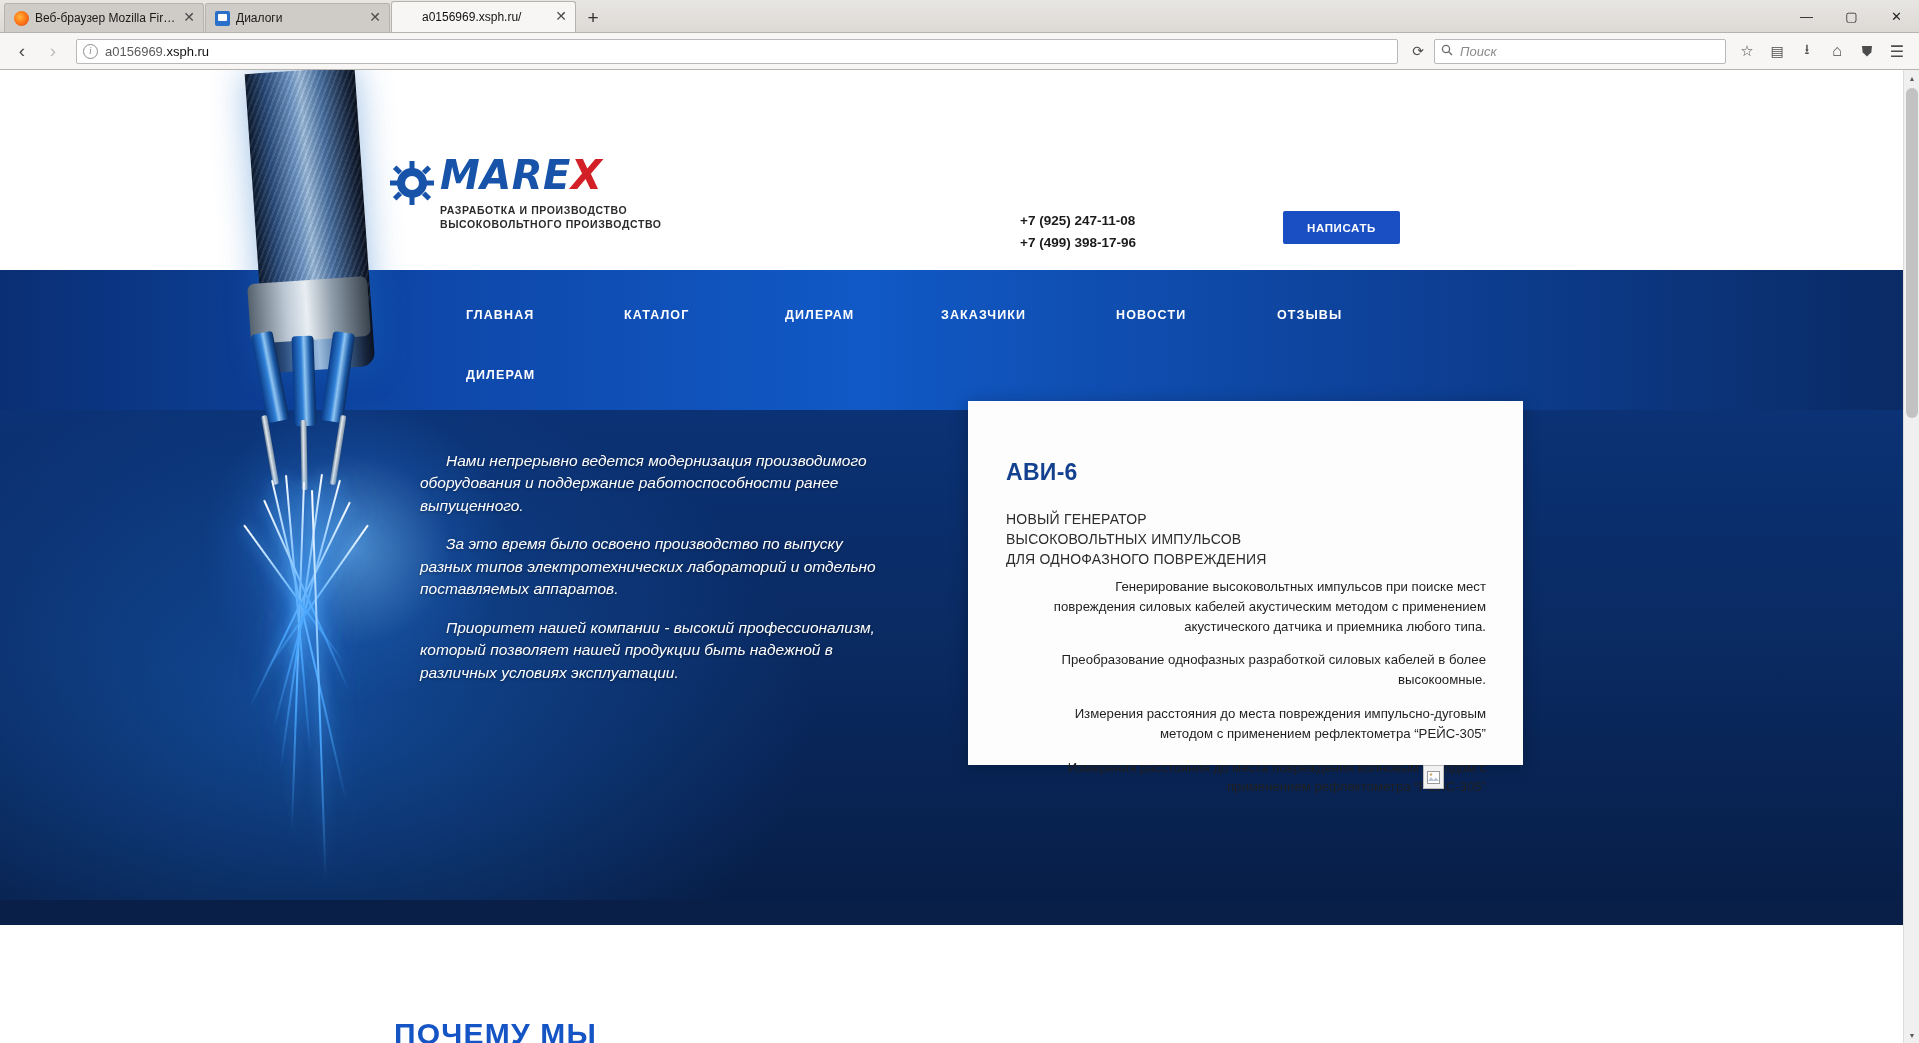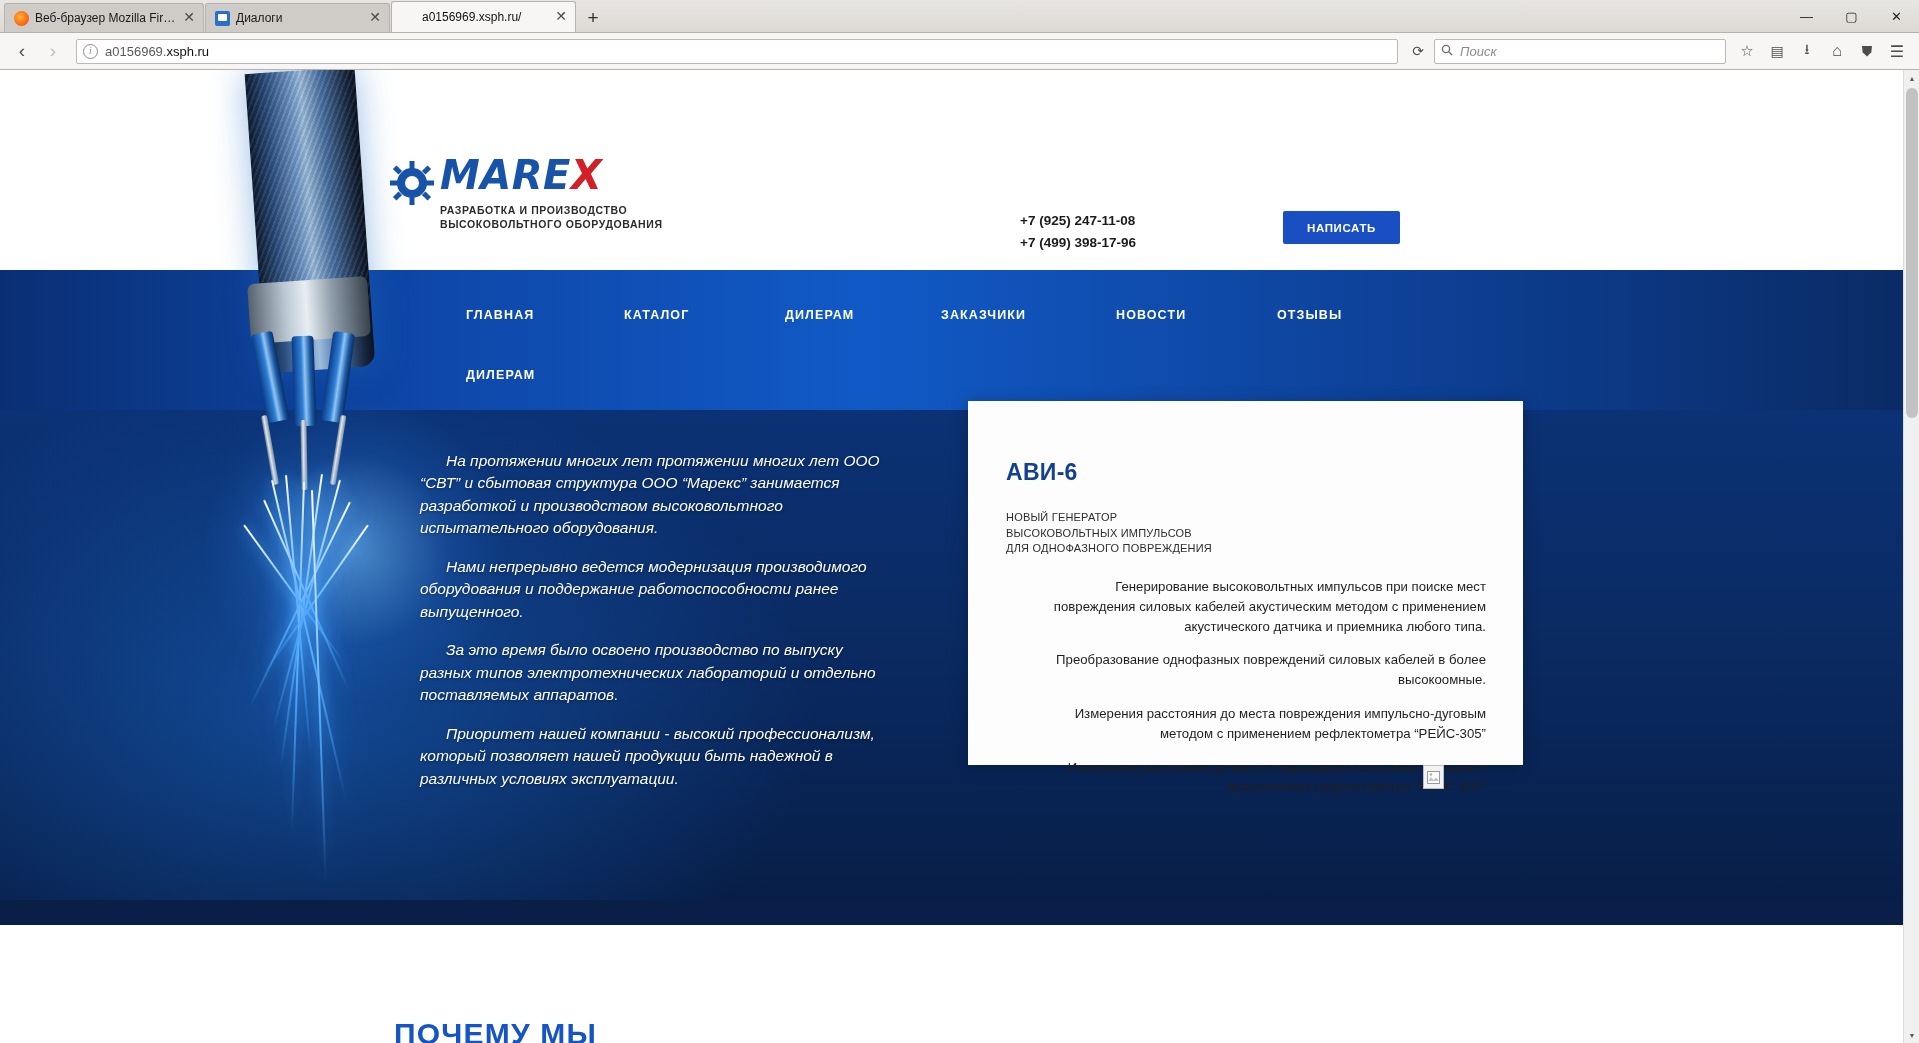--- a/index.html
+++ b/index.html
@@ -336,21 +336,21 @@
     z-index: 7;
     box-shadow: 0 2px 16px rgba(0,0,0,0.25);
   }
   .card-title {
     position: absolute; left: 38px; top: 58px;
     font-size: 23px; font-weight: bold; color: #14418f;
     letter-spacing: 0.3px;
   }
   .card-sub {
     position: absolute; left: 38px; top: 109px;
-    font-size: 11px; color: #2c2c2c;
+    font-size: 14px; color: #2c2c2c;
     line-height: 1.42;
     letter-spacing: 0.2px;
   }
   .card-list {
     position: absolute; left: 38px; top: 176px;
     width: 480px;
     font-size: 13.2px; color: #1f1f1f;
     line-height: 1.5;
   }
   .card-list p { margin: 0 0 14px 0; text-indent: 26px; text-align: right; }
@@ -514,21 +514,21 @@
                     <rect x="34" y="31" width="5" height="8" transform="rotate(-45 36.5 35)"></rect>
                   </g>
                 </g>
                 <circle cx="22" cy="22" r="7" fill="#ffffff"></circle>
               </svg>
             </div>
             <div class="logo-text">
               <div class="logo-word"><span class="m">M</span><span class="a">A</span><span class="r">R</span><span class="e">E</span><span class="x">X</span></div>
               <div class="logo-sub">
                 <div>РАЗРАБОТКА И ПРОИЗВОДСТВО</div>
-                <div>ВЫСОКОВОЛЬТНОГО ОБОРУДОВАНИЯ</div>
+                <div>ВЫСОКОВОЛЬТНОГО ПРОИЗВОДСТВО</div>
               </div>
             </div>
           </div>
 
           <div class="phones">
             <div>+7 (925) 247-11-08</div>
             <div>+7 (499) 398-17-96</div>
           </div>
 
           <div class="write-btn">НАПИСАТЬ</div>
@@ -538,36 +538,35 @@
           <a href="#" style="left:466px;  top:38px;">ГЛАВНАЯ</a>
           <a href="#" style="left:624px;  top:38px;">КАТАЛОГ</a>
           <a href="#" style="left:785px;  top:38px;">ДИЛЕРАМ</a>
           <a href="#" style="left:941px;  top:38px;">ЗАКАЗЧИКИ</a>
           <a href="#" style="left:1116px; top:38px;">НОВОСТИ</a>
           <a href="#" style="left:1277px; top:38px;">ОТЗЫВЫ</a>
           <a href="#" style="left:466px;  top:98px;">ДИЛЕРАМ</a>
         </div>
 
         <div class="hero-text">
-          <p>На протяжении многих лет протяжении многих лет ООО “СВТ” и сбытовая структура ООО “Марекс” занимается разработкой и производством высоковольтного испытательного оборудования.</p>
           <p>Нами непрерывно ведется модернизация производимого оборудования и поддержание работоспособности ранее выпущенного.</p>
           <p>За это время было освоено производство по выпуску разных типов электротехнических лабораторий и отдельно поставляемых аппаратов.</p>
           <p>Приоритет нашей компании - высокий профессионализм, который позволяет нашей продукции быть надежной в различных условиях эксплуатации.</p>
         </div>
 
         <div class="card">
           <div class="card-title">АВИ-6</div>
           <div class="card-sub">
             <div>НОВЫЙ ГЕНЕРАТОР</div>
             <div>ВЫСОКОВОЛЬТНЫХ ИМПУЛЬСОВ</div>
             <div>ДЛЯ ОДНОФАЗНОГО ПОВРЕЖДЕНИЯ</div>
           </div>
           <div class="card-list">
             <p>Генерирование высоковольтных импульсов при поиске мест повреждения силовых кабелей акустическим методом с применением акустического датчика и приемника любого типа.</p>
-            <p>Преобразование однофазных повреждений силовых кабелей в более высокоомные.</p>
+            <p>Преобразование однофазных разработкой силовых кабелей в более высокоомные.</p>
             <p>Измерения расстояния до места повреждения импульсно-дуговым методом с применением рефлектометра “РЕЙС-305”</p>
             <p>Измерения расстояния до места повреждения волновым методом с применением рефлектометра “РЕЙС-305”</p>
           </div>
           <div class="card-badge">
             <svg width="13" height="13" viewBox="0 0 13 13">
                 <rect x="0.5" y="0.5" width="12" height="12" fill="#fff" stroke="#9a9a9a"></rect>
                 <path d="M1 10l3-4 2.5 3L9 6.5l3 3.5z" fill="#b8c4d4"></path>
                 <circle cx="4" cy="3.5" r="1.3" fill="#c9ad6a"></circle>
               </svg>
           </div>

